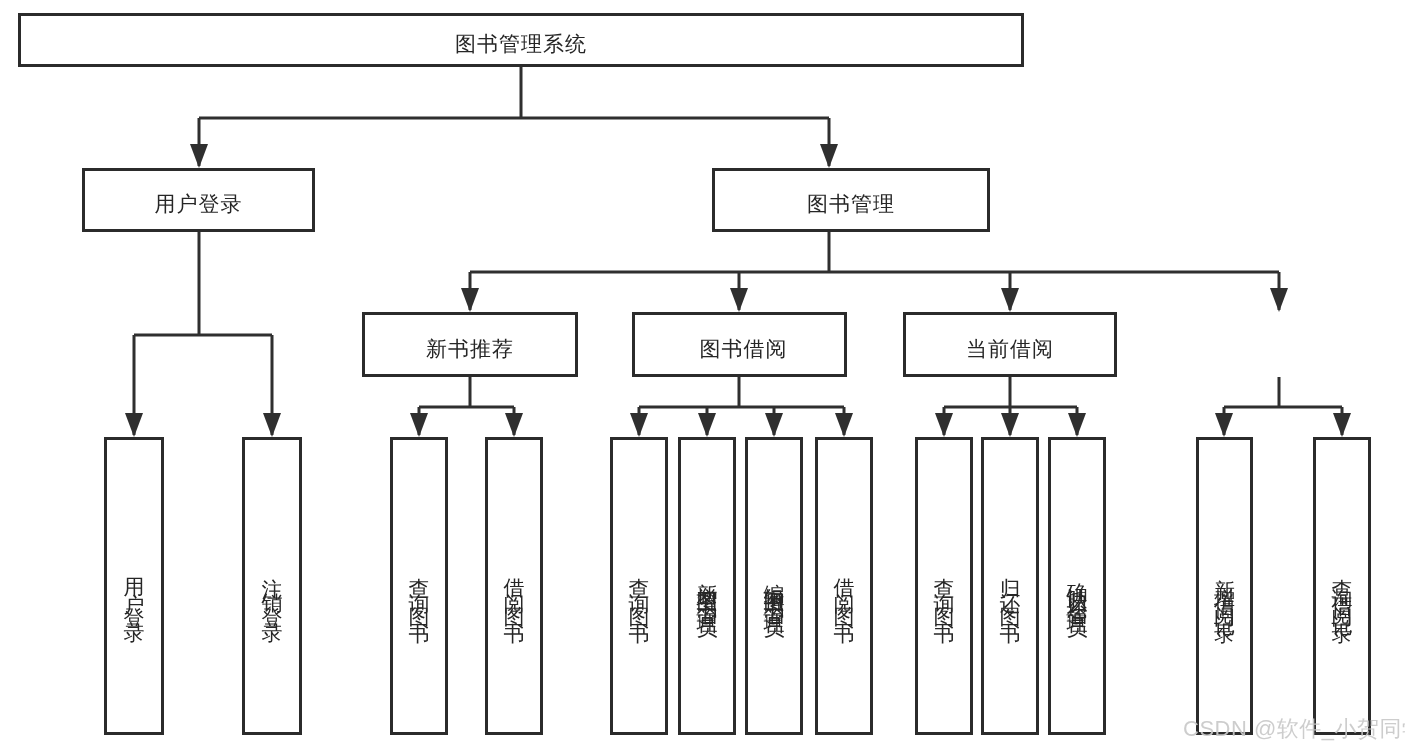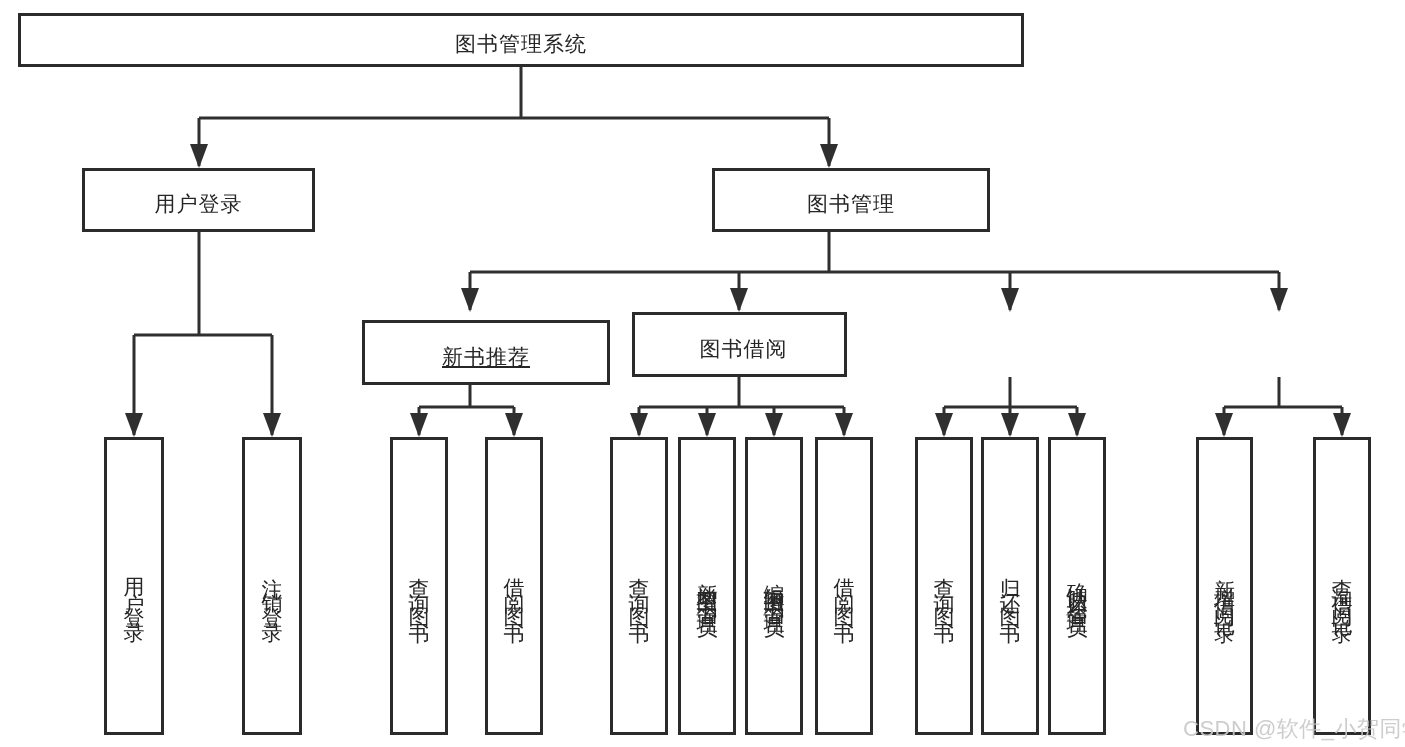--- a/index.html
+++ b/index.html
@@ -72,25 +72,28 @@
     <span>图书管理系统</span>
   </div>
 
   <div class="box h" style="left:82px;top:168px;width:233px;height:64px;">
     <span>用户登录</span>
   </div>
   <div class="box h" style="left:712px;top:168px;width:278px;height:64px;">
     <span>图书管理</span>
   </div>
 
-  <div class="box h" style="left:362px;top:320px;width:248px;height:65px;text-decoration:underline;">
+  <div class="box h" style="left:362px;top:312px;width:216px;height:65px;">
     <span>新书推荐</span>
   </div>
   <div class="box h" style="left:632px;top:312px;width:215px;height:65px;padding-left:8px;">
     <span>图书借阅</span>
+  </div>
+  <div class="box h" style="left:903px;top:312px;width:214px;height:65px;">
+    <span>当前借阅</span>
   </div>
 
   <div class="box v len4" style="left:104px;top:437px;width:60px;height:298px;">
     <span>用户登录</span>
   </div>
   <div class="box v len4" style="left:242px;top:437px;width:60px;height:298px;">
     <span>注销登录</span>
   </div>
 
   <div class="box v len4" style="left:390px;top:437px;width:58px;height:298px;">

